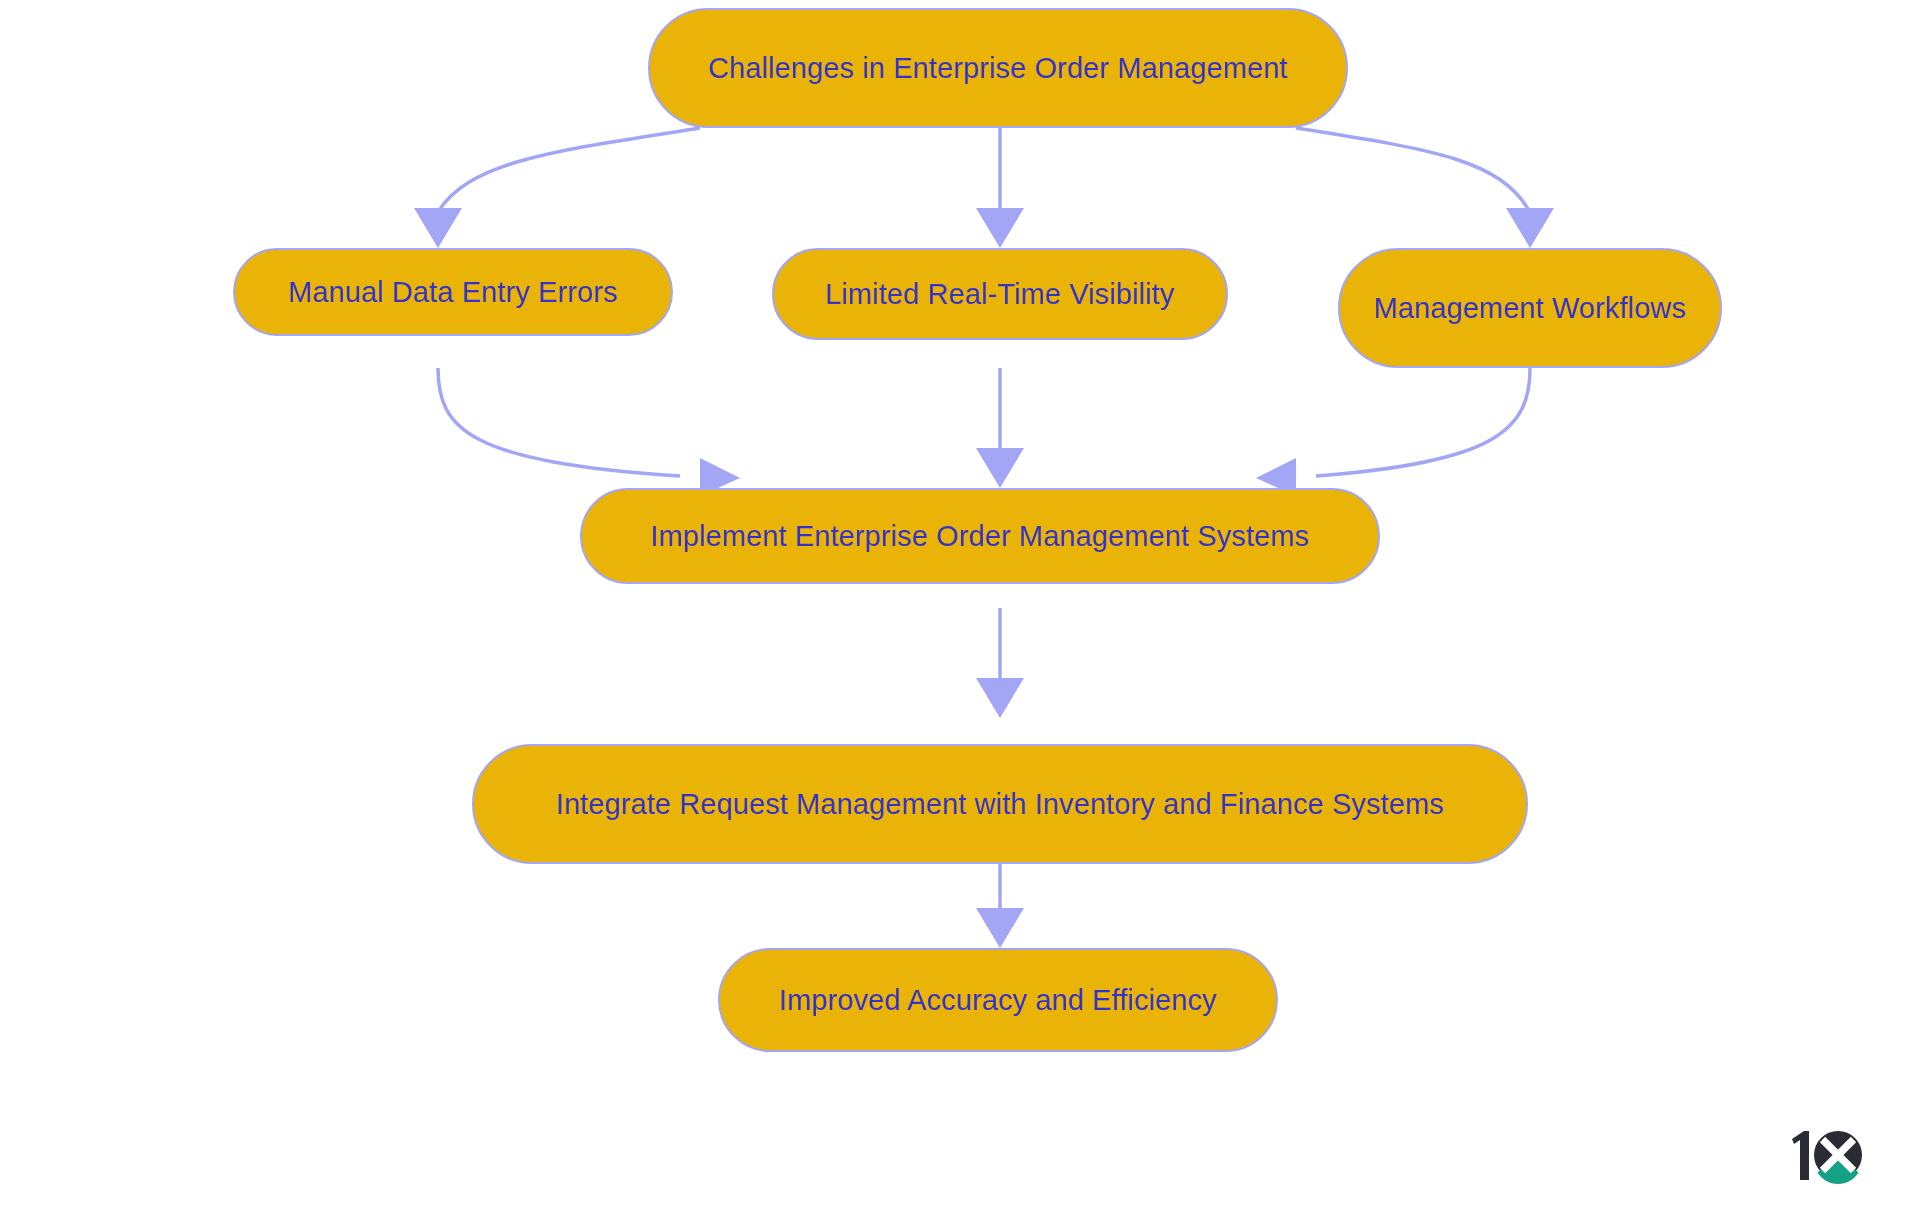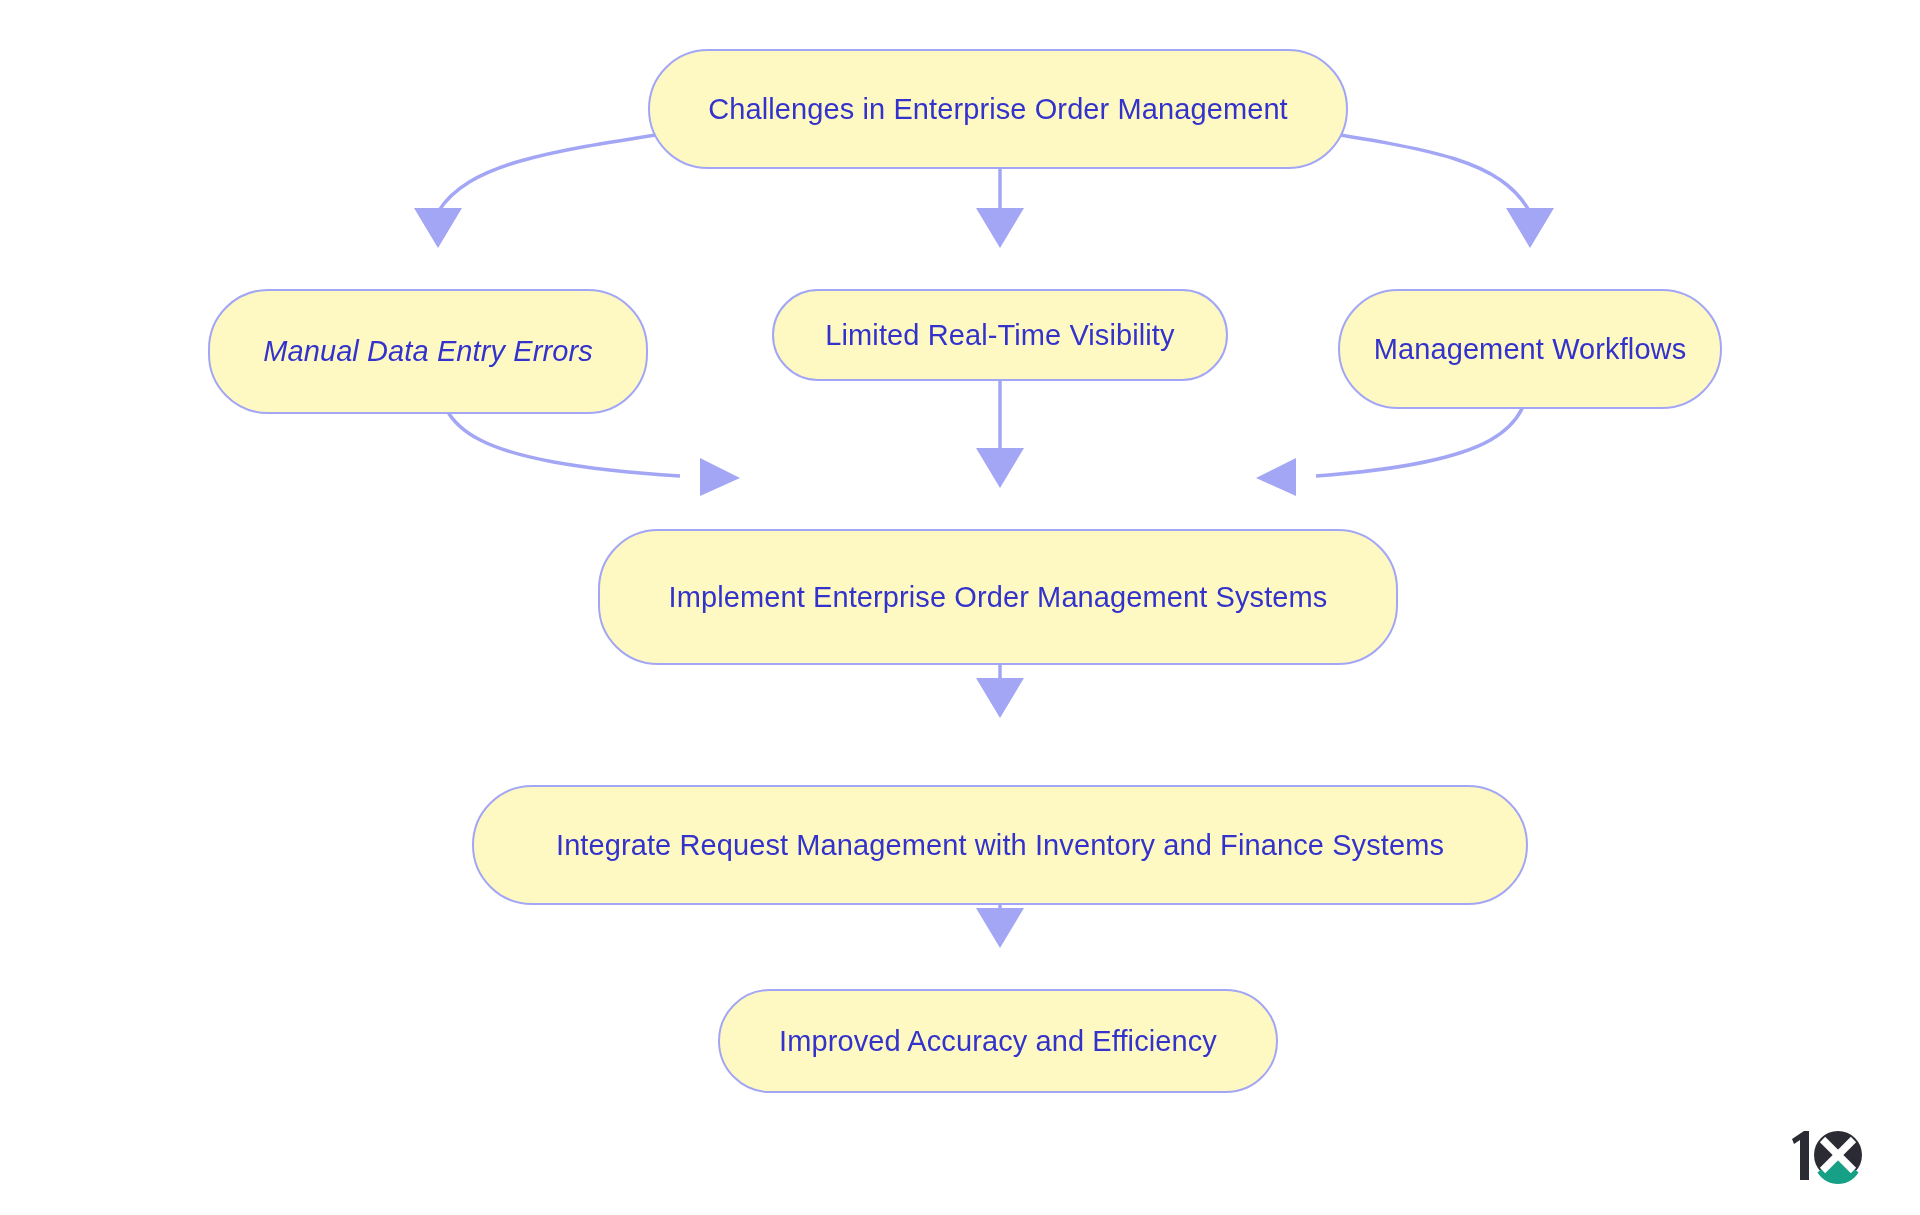--- a/index.html
+++ b/index.html
@@ -26,41 +26,40 @@
     width: 1920px;
     height: 1215px;
     pointer-events: none;
   }
   .node {
     position: absolute;
     box-sizing: border-box;
     display: flex;
     align-items: center;
     justify-content: center;
-    background: #fef9c3;
+    background: #eab308;
     border: 2px solid #a3a6f5;
     border-radius: 60px;
     color: #3333cc;
     text-align: left;
     white-space: nowrap;
-    margin-top: 41px;
   }
   .node .node-label {
     font-size: 29px;
     font-weight: 400;
     letter-spacing: 0.1px;
     line-height: 1.2;
     color: #3333cc;
   }
   
   #node-root        { left: 648px;  top: 8px;   width: 700px;  height: 120px; }
-  #node-manual      { left: 208px;  top: 248px; width: 440px;  height: 125px; font-style: italic; }
+  #node-manual      { left: 233px;  top: 248px; width: 440px;  height: 88px; }
   #node-visibility  { left: 772px;  top: 248px; width: 456px;  height: 92px; }
   #node-workflows   { left: 1338px; top: 248px; width: 384px;  height: 120px; }
-  #node-implement   { left: 598px;  top: 488px; width: 800px;  height: 136px; }
+  #node-implement   { left: 580px;  top: 488px; width: 800px;  height: 96px; }
   #node-integrate   { left: 472px;  top: 744px; width: 1056px; height: 120px; }
   #node-outcome     { left: 718px;  top: 948px; width: 560px;  height: 104px; }
 
   
   #brand-logo {
     position: absolute;
     left: 1786px;
     top: 1122px;
     width: 80px;
     height: 66px;

